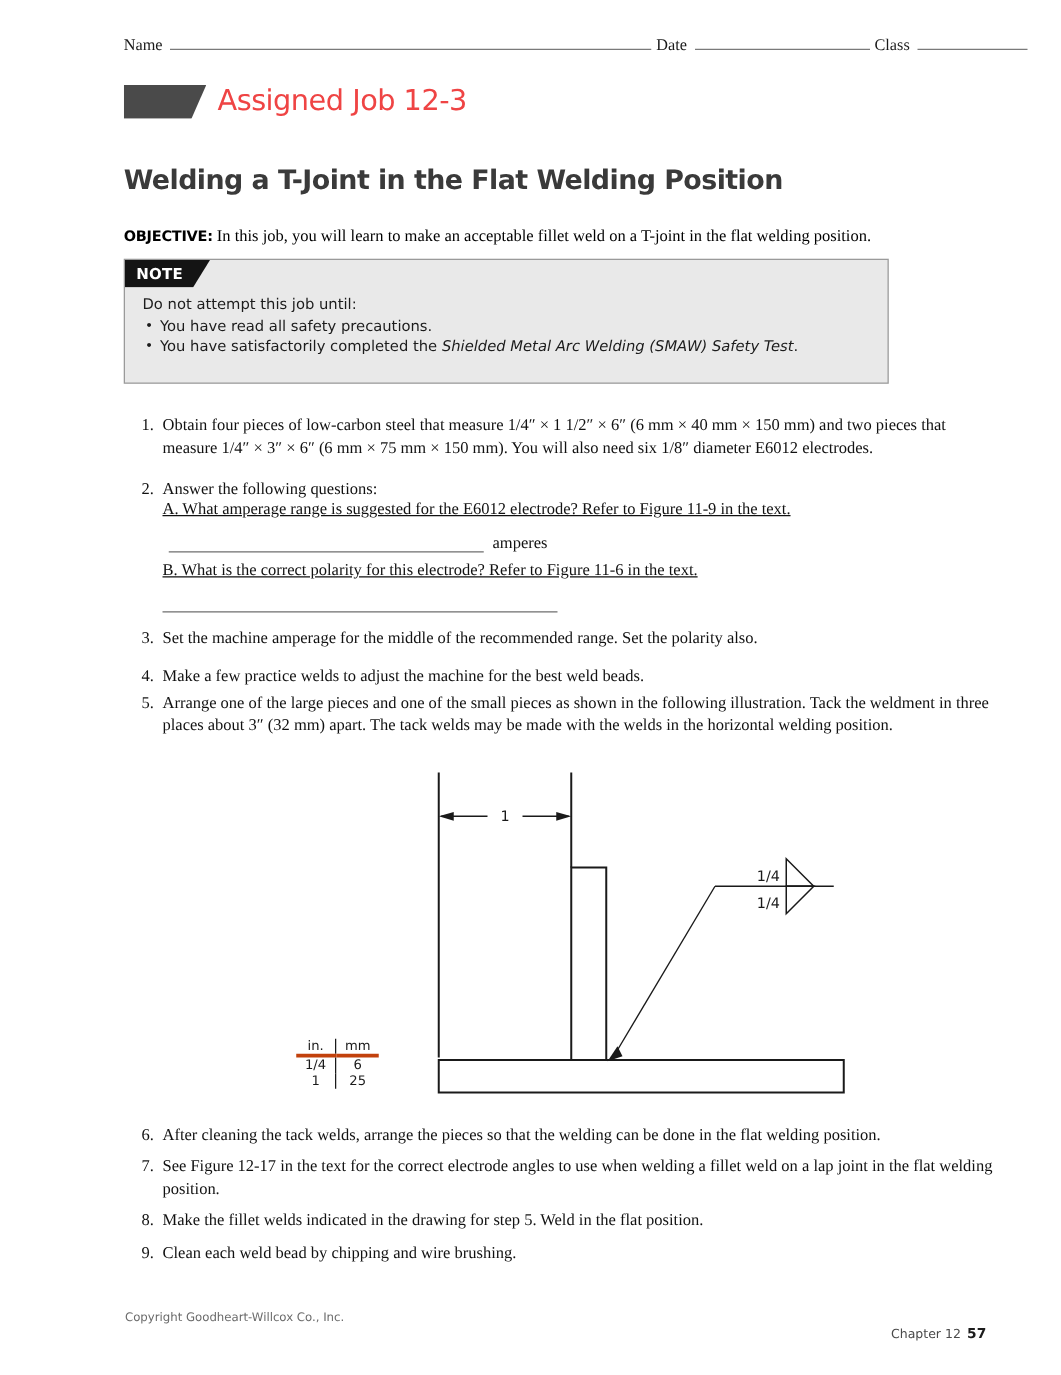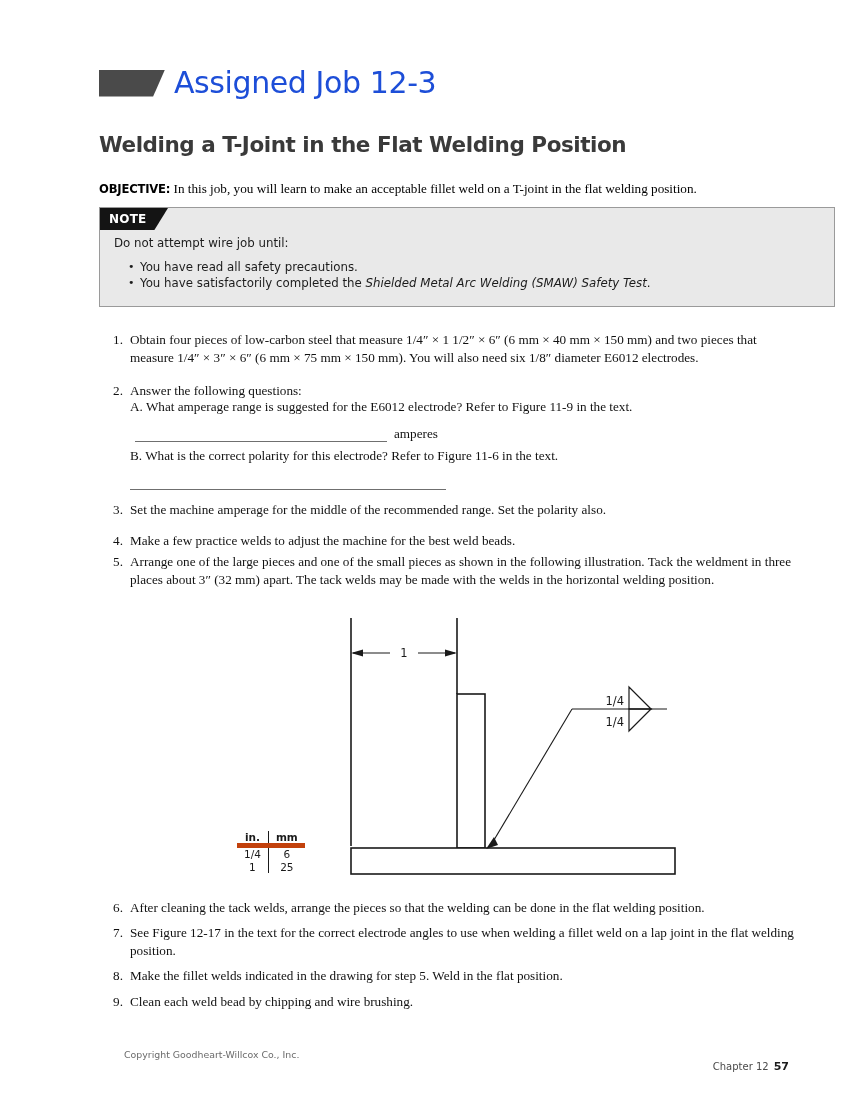--- a/index.html
+++ b/index.html
@@ -52,24 +52,24 @@
   .job-flag {
     width: 66px;
     height: 27px;
     background: #4a4a4a;
     -webkit-clip-path: polygon(0 0, 100% 0, 82% 100%, 0 100%);
     clip-path: polygon(0 0, 100% 0, 82% 100%, 0 100%);
     margin-right: 9px;
   }
   .job-title {
     font-family: "DejaVu Sans", sans-serif;
-    font-size: 30px;
+    font-size: 23px;
     font-weight: 400;
     letter-spacing: -0.4px;
-    color: #1d4ed8;
+    color: #ef4444;
     line-height: 1;
   }
 
   
   .subtitle {
     position: absolute;
     left: 99px;
     top: 132px;
     font-family: "DejaVu Sans", sans-serif;
     font-size: 21.5px;
@@ -92,21 +92,21 @@
     font-size: 11.6px;
     font-weight: bold;
     letter-spacing: -0.2px;
   }
 
   
   .note-box {
     position: absolute;
     left: 99px;
     top: 207px;
-    width: 736px;
+    width: 612px;
     height: 100px;
     background: #e9e9e9;
     border: 1px solid #9a9a9a;
     box-sizing: border-box;
   }
   .note-tab {
     position: absolute;
     left: 0px;
     top: 0px;
     width: 68px;
@@ -128,21 +128,21 @@
     position: absolute;
     left: 14px;
     top: 30px;
     right: 10px;
     font-family: "DejaVu Sans", sans-serif;
     font-size: 11.8px;
     color: #1c1c1c;
     line-height: 1.0;
   }
   .note-intro { margin-bottom: 6px; }
-  .note-list { list-style: none; margin: 12px; padding: 0; }
+  .note-list { list-style: none; margin: 0; padding: 0; }
   .note-list li {
     position: relative;
     padding-left: 14px;
     margin-bottom: 4.5px;
   }
   .note-list li::before {
     content: "\2022";
     position: absolute;
     left: 2px;
     top: -1px;
@@ -166,20 +166,21 @@
   }
   .step .txt {
     display: block;
     margin-left: 27px;
   }
   .sub-q {
     position: absolute;
     font-size: 13.2px;
     line-height: 1.38;
     color: #111111;
+    text-decoration: underline;
   }
   .answer-rule {
     position: absolute;
     border-bottom: 1px solid #6f6f6f;
     height: 0;
   }
   .amperes-label {
     position: absolute;
     font-size: 13.2px;
     color: #111111;
@@ -198,33 +199,32 @@
     font-family: "DejaVu Sans", sans-serif;
     font-size: 10.5px;
     color: #1a1a1a;
     border-collapse: collapse;
   }
   .conv-table td {
     padding: 0px 7px 0px 7px;
     text-align: center;
     line-height: 1.17;
   }
-  .conv-table .hdr td { border-bottom: 5px solid #c2410c; font-weight: bold; }
+  .conv-table .hdr td { border-bottom: 3px solid #c2410c; }
   .conv-table td.left-col { border-right: 1px solid #1a1a1a; }
 
   
   .footer-left {
     position: absolute;
     left: 100px;
     top: 1048px;
     font-family: "DejaVu Sans", sans-serif;
     font-size: 9.4px;
     color: #6b6b6b;
     line-height: 1.55;
-    margin-left: 24px;
   }
   .footer-right {
     position: absolute;
     right: 60px;
     top: 1060px;
     font-family: "DejaVu Sans", sans-serif;
     font-size: 10px;
     color: #4a4a4a;
   }
   .footer-right .pgnum {
@@ -232,38 +232,46 @@
     color: #1c1c1c;
     margin-left: 5px;
     font-size: 11px;
   }
 </style>
 </head>
 <body>
 
 <div id="page">
 
+  <div class="header-row">
+    <span class="hdr-label">Name</span>
+    <span class="hdr-rule rule-name"></span>
+    <span class="hdr-label">Date</span>
+    <span class="hdr-rule rule-date"></span>
+    <span class="hdr-label">Class</span>
+    <span class="hdr-rule rule-class"></span>
+  </div>
 
   <div class="job-title-wrap">
     <span class="job-flag"></span>
     <span class="job-title">Assigned Job 12-3</span>
   </div>
 
   <div class="subtitle">Welding a T-Joint in the Flat Welding Position</div>
 
   <div class="objective">
     <span class="obj-key">OBJECTIVE:</span><span> In this job, you will learn to make an acceptable fillet weld on a T-joint in the flat welding position.</span>
   </div>
 
   <div class="note-box">
     <div class="note-tab">
       <span>NOTE</span>
     </div>
     <div class="note-body">
-      <div class="note-intro">Do not attempt wire job until:</div>
+      <div class="note-intro">Do not attempt this job until:</div>
       <ul class="note-list">
         <li><span>You have read all safety precautions.</span><span class="ital"></span><span></span></li>
         <li><span>You have satisfactorily completed the </span><span class="ital">Shielded Metal Arc Welding (SMAW) Safety Test</span><span>.</span></li>
       </ul>
     </div>
   </div>
 
   <div class="step" style="left:103px; top:331px; width:690px;">
     <span class="num">1.</span>
     <span class="txt">Obtain four pieces of low-carbon steel that measure 1/4″ × 1 1/2″ × 6″ (6 mm × 40 mm × 150 mm) and two pieces that measure 1/4″ × 3″ × 6″ (6 mm × 75 mm × 150 mm). You will also need six 1/8″ diameter E6012 electrodes.</span>

